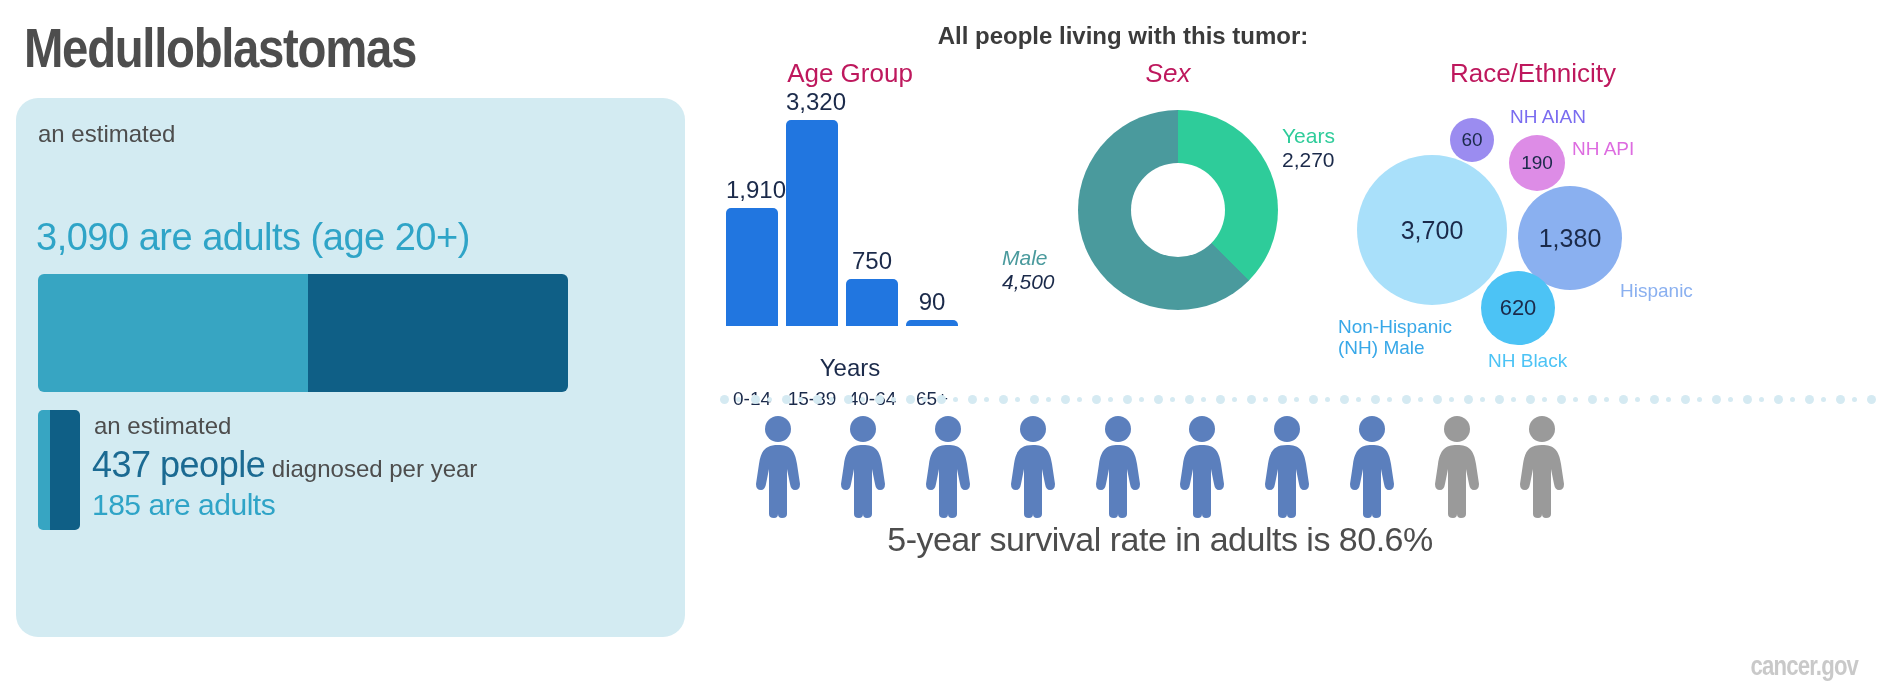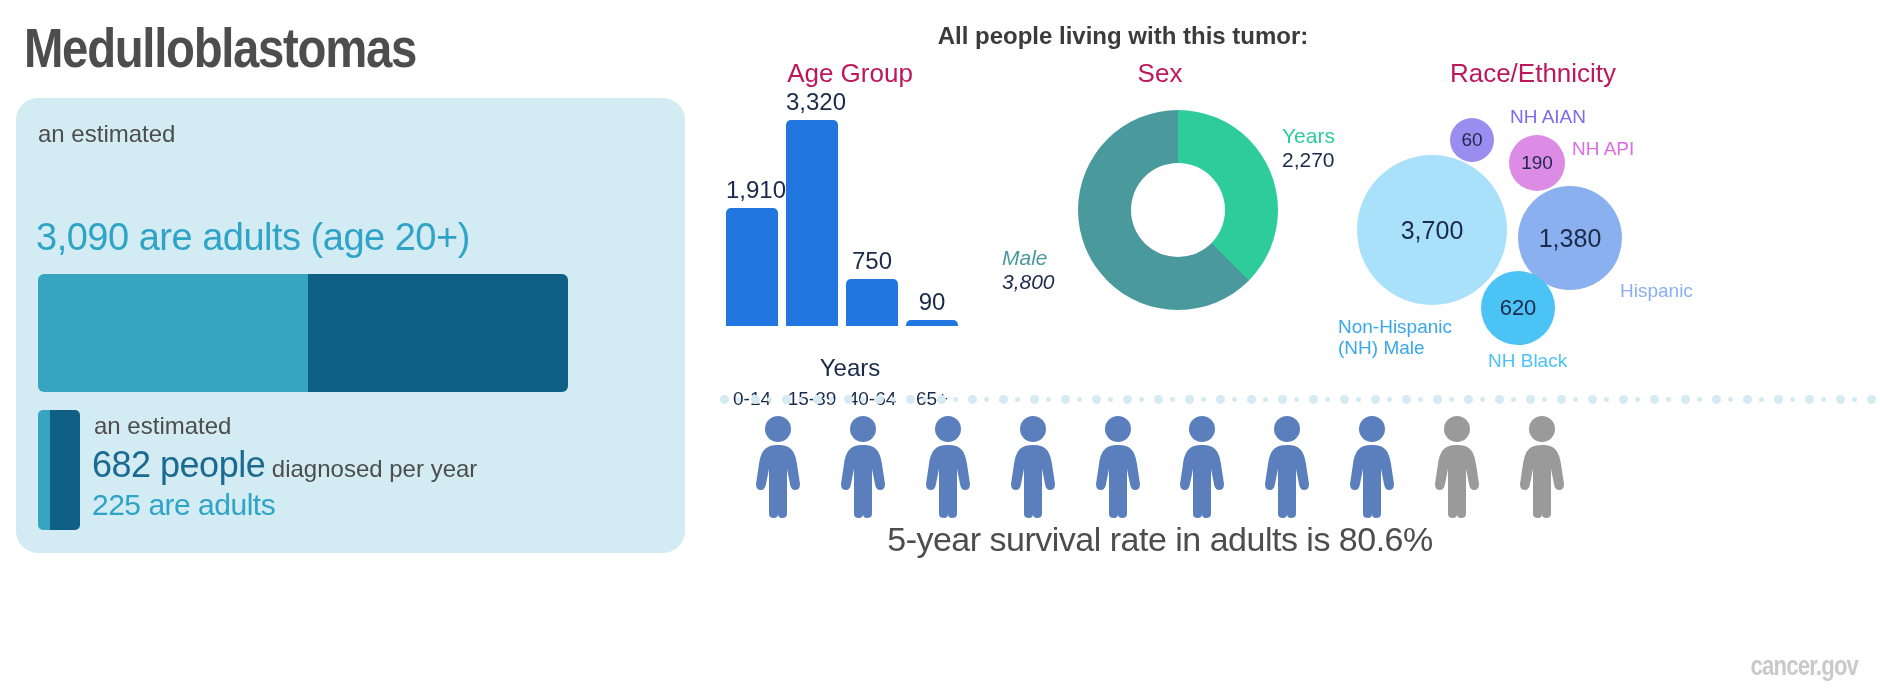--- a/index.html
+++ b/index.html
@@ -17,21 +17,21 @@
   #page-title {
     position:absolute; left:24px; top:16px;
     font-size:55px; font-weight:700; color:#4d4d4d;
     letter-spacing:-1.5px;
     font-family:"Liberation Sans Narrow","Liberation Sans",sans-serif;
     transform:scaleX(0.86); transform-origin:left center;
   }
 
   #stats-card {
     position:absolute; left:16px; top:98px;
-    width:669px; height:455px;
+    width:669px; height:539px;
     background:#d3ebf2; border-radius:22px;
   }
 
   #est-label-1 { position:absolute; left:22px; top:22px; font-size:24px; color:#4d4d4d; }
 
   #living-line { position:absolute; left:20px; top:52px; white-space:nowrap; }
   #living-count { font-size:52px; font-weight:400; color:#1b6a92; letter-spacing:-1px; }
   #living-text  { font-size:28px; color:#4d4d4d; }
 
   #adults-line {
@@ -90,21 +90,21 @@
     position:absolute; top:268px; width:100%; text-align:center;
     font-size:19px; color:#1b2a4a; white-space:nowrap;
   }
   #age-axis-label {
     position:absolute; left:0; top:296px; width:300px; text-align:center;
     font-size:24px; color:#1b2a4a;
   }
 
   
   #sex-chart { position:absolute; left:310px; top:58px; width:300px; height:330px; }
-  #sex-title { left:0; top:0; width:300px; }
+  #sex-title { left:8px; top:0; width:300px;font-style:italic; }
   #donut { position:absolute; left:68px; top:52px; width:200px; height:200px; }
   .donut-label { position:absolute; white-space:nowrap; font-size:21px; }
   .donut-label .nm { font-weight:400; }
   .donut-label .vl { color:#1b2a4a; display:block; }
 
   
   #race-chart { position:absolute; left:620px; top:58px; width:450px; height:330px; }
   #race-title { left:48px; top:0; width:330px; }
   .bubble {
     position:absolute; border-radius:50%;
@@ -155,24 +155,24 @@
     </div>
 
     <div id="small-bar">
       <div id="small-bar-light" style="width: 28.3753%;"></div>
       <div id="small-bar-dark"></div>
     </div>
 
     <div id="est-label-2">an estimated</div>
 
     <div id="diag-line">
-      <span id="diag-count">682 people</span><span id="diag-text"> diagnosed per year</span>
-    </div>
-
-    <div id="diag-adults">225 are adults</div>
+      <span id="diag-count">437 people</span><span id="diag-text"> diagnosed per year</span>
+    </div>
+
+    <div id="diag-adults">185 are adults</div>
   </div>
 </div>
 
 <div id="right-area">
 
   <div id="right-heading">All people living with this tumor:</div>
 
   <div id="age-chart">
     <div class="panel-title" id="age-title">Age Group</div>
     <div id="age-bars">
@@ -200,21 +200,21 @@
     <div id="age-axis-label">Years</div>
   </div>
 
   <div id="sex-chart">
     <div class="panel-title" id="sex-title">Sex</div>
     <div id="donut" style="background: conic-gradient(rgb(46, 204, 154) 0deg, rgb(46, 204, 154) 134.629deg, rgb(74, 154, 157) 134.629deg, rgb(74, 154, 157) 360deg); border-radius: 50%;">
         <div style="position: absolute; left: 50%; top: 50%; transform: translate(-50%, -50%); width: 94px; height: 94px; border-radius: 50%; background: rgb(255, 255, 255);"></div>
       </div>
     <div id="sex-labels">
         <div class="donut-label" style="left: 272px; top: 66px;"><span class="nm" style="color: rgb(46, 204, 154);">Years</span><span class="vl">2,270</span></div>
-        <div class="donut-label" style="left: -8px; top: 188px; font-style: italic;"><span class="nm" style="color: rgb(74, 154, 157);">Male</span><span class="vl">3,800</span></div>
+        <div class="donut-label" style="left: -8px; top: 188px; font-style: italic;"><span class="nm" style="color: rgb(74, 154, 157);">Male</span><span class="vl">4,500</span></div>
       </div>
   </div>
 
   <div id="race-chart">
     <div class="panel-title" id="race-title">Race/Ethnicity</div>
     <div id="bubbles">
         <div class="bubble" style="width: 150px; height: 150px; left: 37px; top: 97px; background: rgb(169, 224, 250); font-size: 25px;">3,700</div>
         <div class="bubble-label" style="left: 18px; top: 258px; color: rgb(56, 168, 232);">
           <div>Non-Hispanic</div>
           <div>(NH) Male</div>

